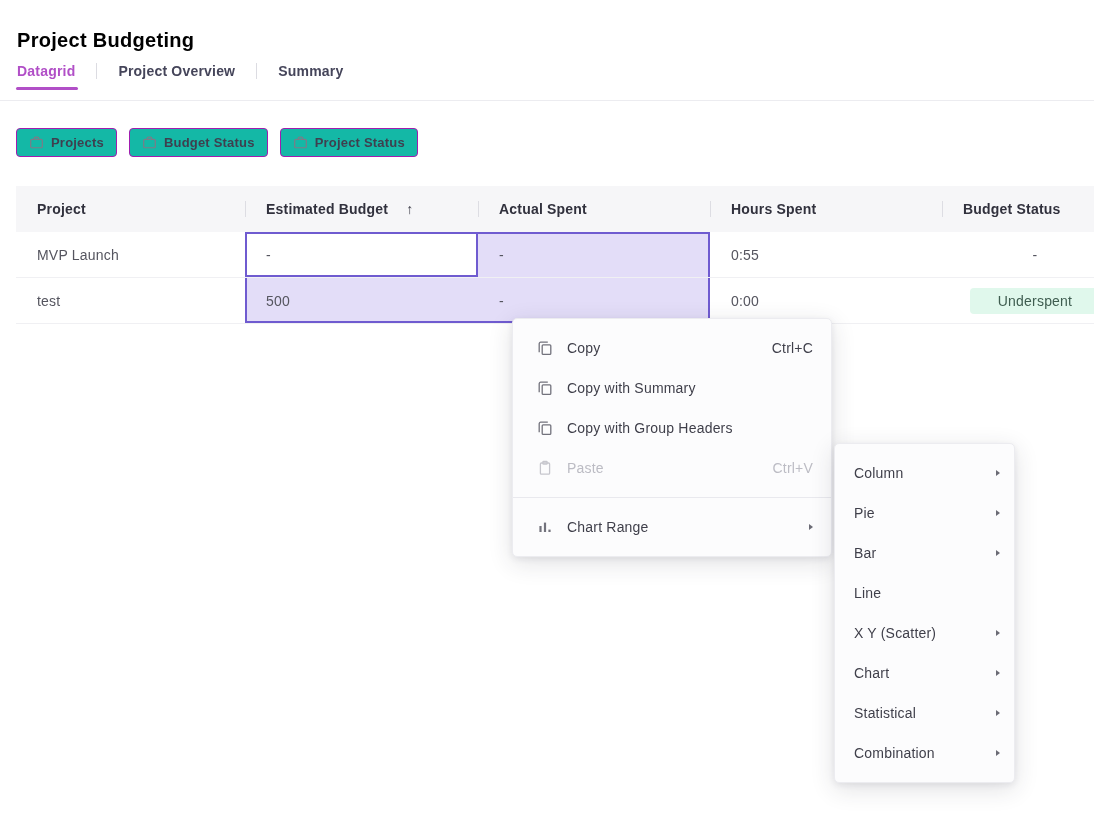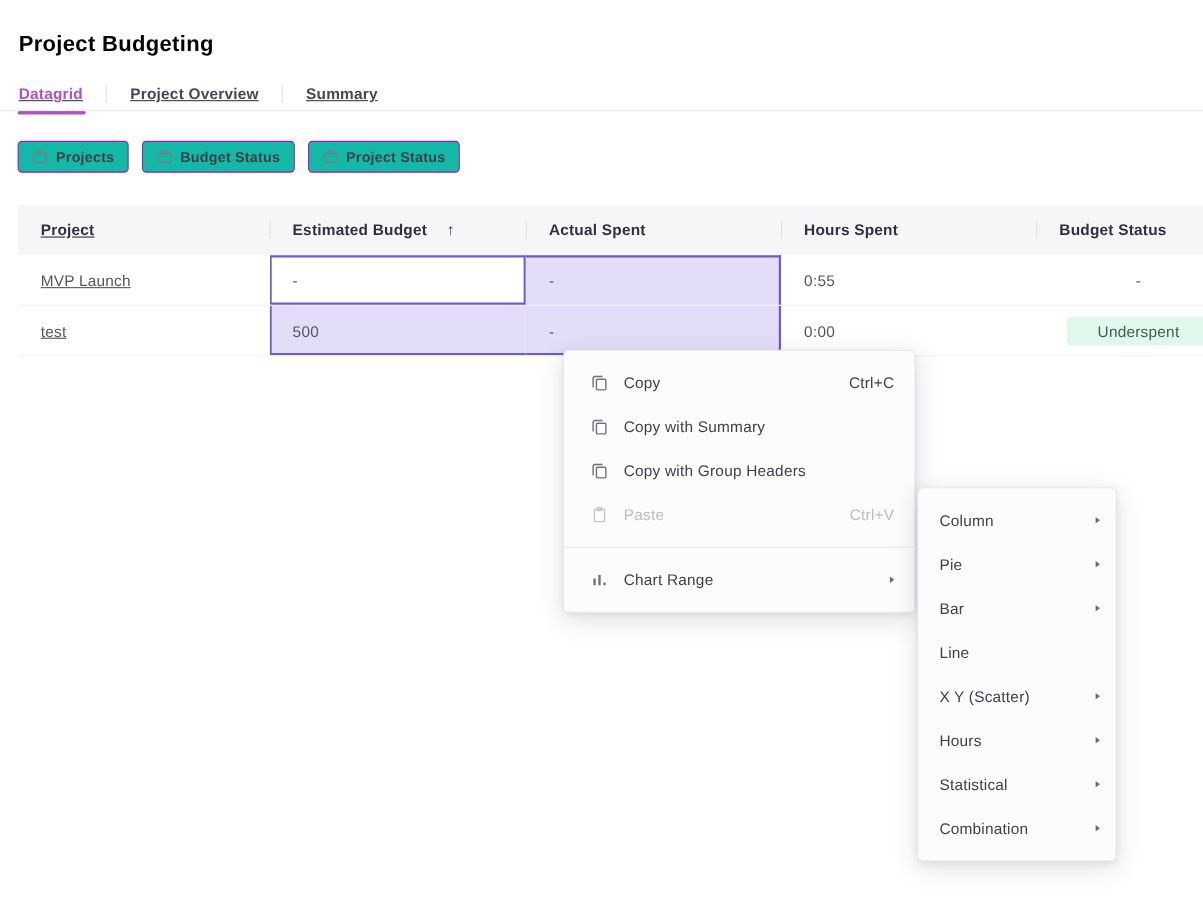--- a/index.html
+++ b/index.html
@@ -8,21 +8,21 @@
     font-family: "Liberation Sans", sans-serif;
     background:#ffffff; color:#3c3c4c;
     position:relative; overflow:hidden;
   }
   
   .page-title{
     position:absolute; top:17px; left:17px;
     font-size:20px; font-weight:700; color:#000000; letter-spacing:.3px;margin-top:12px;
   }
   
-  .tabs{ position:absolute; top:75px; left:17px; display:flex; align-items:center; height:20px;text-decoration:underline; }
+  .tabs{ position:absolute; top:61px; left:17px; display:flex; align-items:center; height:20px; }
   .tab{ font-size:14px; font-weight:700; color:#45455a; letter-spacing:.2px; position:relative; cursor:pointer; }
   .tab.active{ color:#b14fc7; }
   .tab.active::after{
     content:""; position:absolute; left:-1px; right:-3px; bottom:-11px; height:3px;
     background:#b14fc7; border-radius:2px;
   }
   .tab-sep{ width:1px; height:16px; background:#dcdce2; margin:0 21px; }
   .tabs-rule{ position:absolute; top:100px; left:0; width:1094px; height:1px; background:#ececf0; }
   
   .filters{ position:absolute; top:128px; left:16px; display:flex; gap:12px; }
@@ -40,21 +40,21 @@
     display:flex; align-items:center; padding-left:21px; position:relative;
     font-size:14px; font-weight:700; color:#31313d; letter-spacing:.2px;
   }
   .hcell + .hcell::before{
     content:""; position:absolute; left:0; top:15px; height:16px; width:1px; background:#dddde3;
   }
   .sort-arrow{ margin-left:18px; font-size:14px; color:#3a3a46; font-weight:400; }
   .kebab-wrap{ position:absolute; right:24px; top:50%; transform:translateY(-50%); cursor:pointer; padding:4px; }
   .kebab{ width:3px; height:3px; border-radius:50%; background:#3a3a45;
           box-shadow:0 -5px 0 #3a3a45, 0 5px 0 #3a3a45; }
-  .col-project{ width:229px;text-decoration:underline; }
+  .col-project{ width:229px; }
   .col-est{ width:233px; }
   .col-act{ width:232px; }
   .col-hours{ width:232px; }
   .col-status{ width:186px; }
   .grid-row{ display:flex; height:46px; border-bottom:1px solid #f0f0f3; background:#fff; }
   .cell{
     display:flex; align-items:center; padding-left:21px;
     font-size:14px; color:#55555f; letter-spacing:.2px;
   }
   .cell.center{ justify-content:center; padding-left:0; }
@@ -257,21 +257,21 @@
     <span class="submenu-arrow"></span>
   </div>
   <div class="menu-item sub-item">
     <span class="mi-label">Line</span>
   </div>
   <div class="menu-item sub-item">
     <span class="mi-label">X Y (Scatter)</span>
     <span class="submenu-arrow"></span>
   </div>
   <div class="menu-item sub-item">
-    <span class="mi-label">Hours</span>
+    <span class="mi-label">Chart</span>
     <span class="submenu-arrow"></span>
   </div>
   <div class="menu-item sub-item">
     <span class="mi-label">Statistical</span>
     <span class="submenu-arrow"></span>
   </div>
   <div class="menu-item sub-item">
     <span class="mi-label">Combination</span>
     <span class="submenu-arrow"></span>
   </div>

